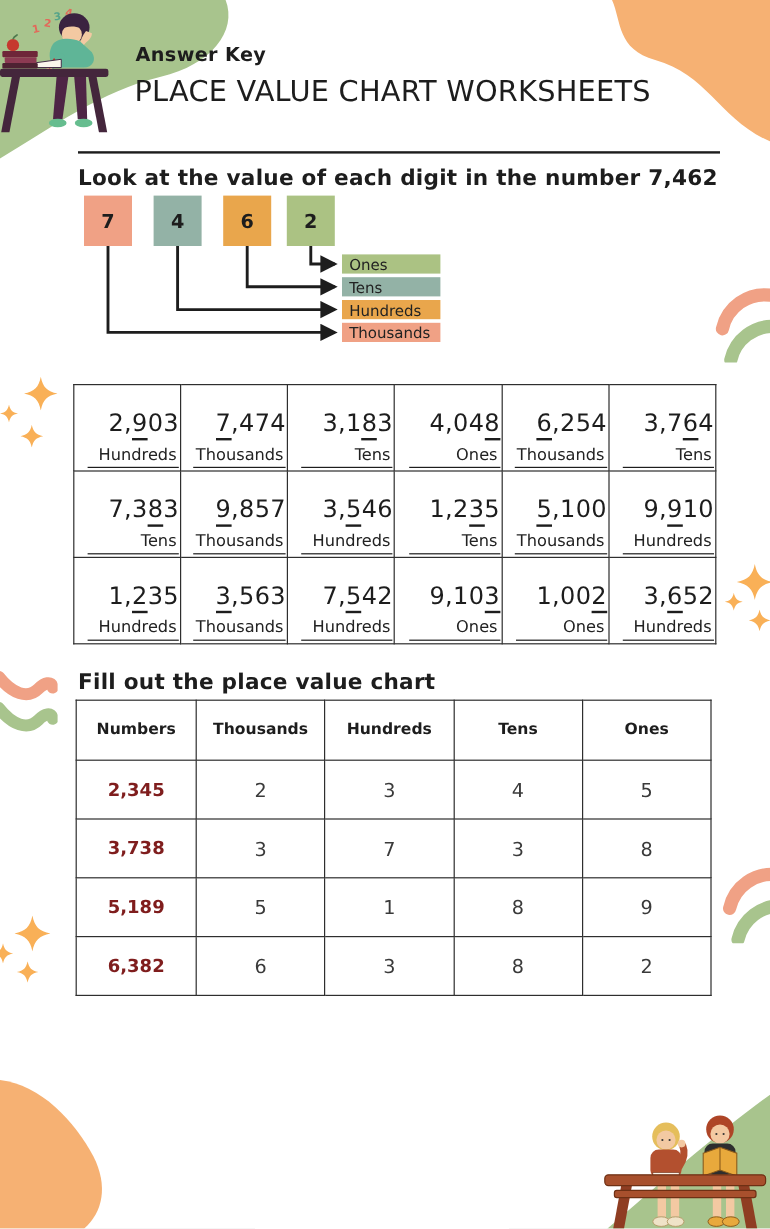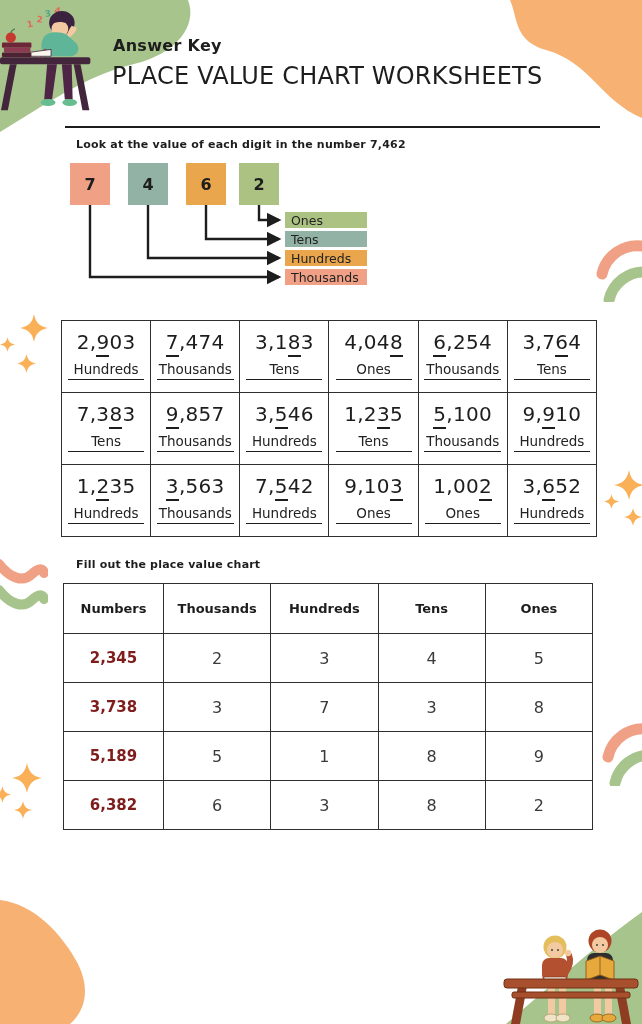--- a/index.html
+++ b/index.html
@@ -4,30 +4,30 @@
 <style>
   html,body{margin:0;padding:0;background:#e8e8e8;}
   .page{position:relative;width:642px;height:1024px;background:#ffffff;overflow:hidden;
         font-family:"DejaVu Sans",sans-serif;color:#1d1d1d;margin:0 auto;}
   .abs{position:absolute;}
   
   .kicker{position:absolute;left:113px;top:36px;font-size:16px;font-weight:bold;letter-spacing:.3px;}
   .title{position:absolute;left:112px;top:62px;margin:0;font-size:24px;font-weight:400;letter-spacing:.2px;white-space:nowrap;}
   .divider{position:absolute;left:65px;top:126px;width:535px;height:2px;background:#1d1d1d;}
   
-  .instr{position:absolute;left:76px;font-size:11px;font-weight:bold;letter-spacing:.2px;white-space:nowrap;}
+  .instr{position:absolute;left:65px;font-size:18px;font-weight:bold;letter-spacing:.2px;white-space:nowrap;}
   
   .dbox{position:absolute;top:163px;width:40px;height:42px;display:flex;align-items:center;justify-content:center;
         font-size:16px;font-weight:bold;}
   .pbar{position:absolute;left:285px;width:82px;height:16px;display:flex;align-items:center;
         font-size:12.5px;color:#222;padding-left:6px;box-sizing:border-box;}
   
   table{border-collapse:collapse;table-layout:fixed;}
   .t1{position:absolute;left:61px;top:320px;width:536px;}
-  .t1 td{border:1.6px solid #2e2e2e;width:89px;height:72px;text-align:center;vertical-align:top;padding-top:9px;box-sizing:border-box;}
+  .t1 td{border:1.6px solid #2e2e2e;width:89px;height:72px;text-align:right;vertical-align:top;padding-top:19px;box-sizing:border-box;}
   .t1 .num{font-size:20px;color:#1d1d1d;letter-spacing:.3px;}
   .t1 .u{display:inline-block;border-bottom:2.4px solid #1d1d1d;padding-bottom:1px;}
   .t1 .ansline{display:inline-block;margin-top:4px;font-size:13.5px;color:#222;
                border-bottom:1.6px solid #1d1d1d;min-width:72px;padding:0 2px 2px 2px;}
   
   .t2{position:absolute;left:63px;top:583px;width:530px;}
   .t2 th,.t2 td{border:1.6px solid #2e2e2e;text-align:center;vertical-align:middle;box-sizing:border-box;}
   .t2 th{height:50px;font-size:13px;font-weight:bold;}
   .t2 td{height:49px;font-size:16px;color:#3a3a3a;}
   .t2 td.numcol{font-size:15px;font-weight:bold;color:#7f1d1d;}

